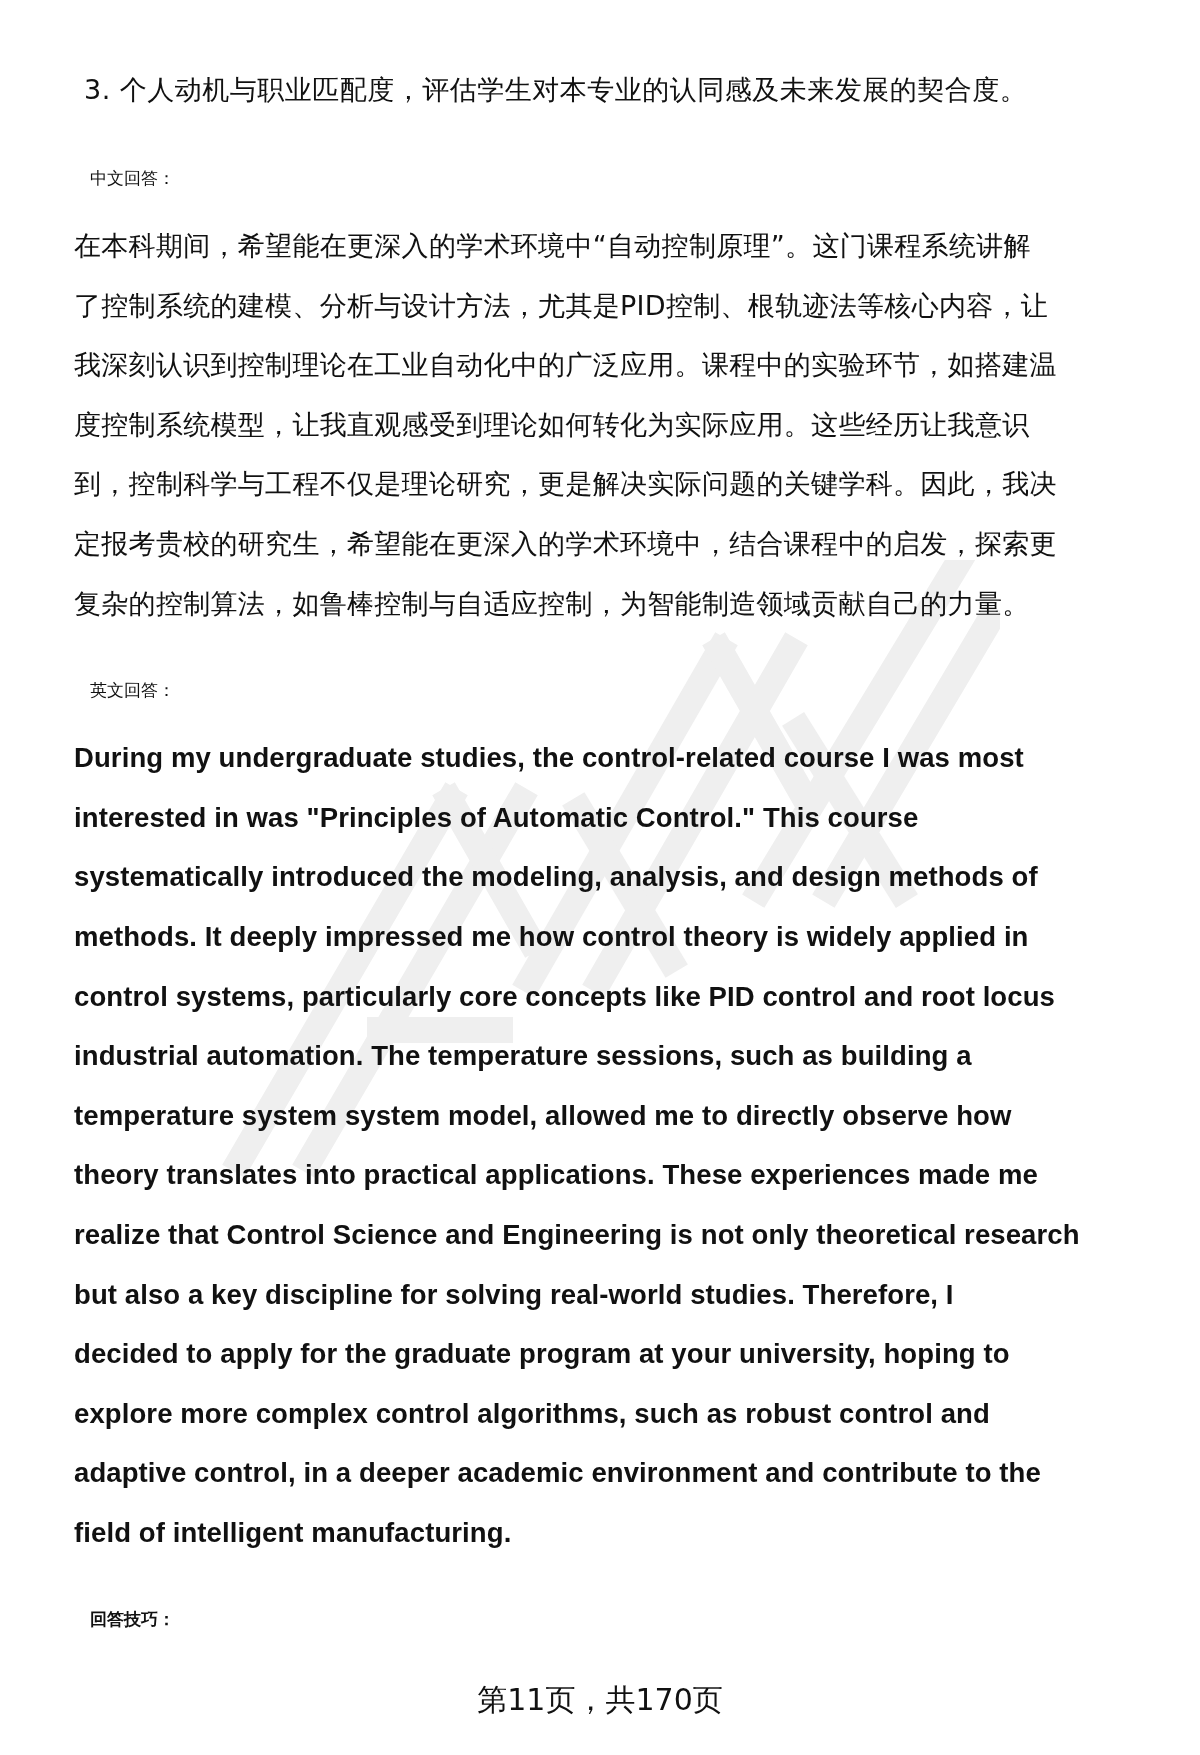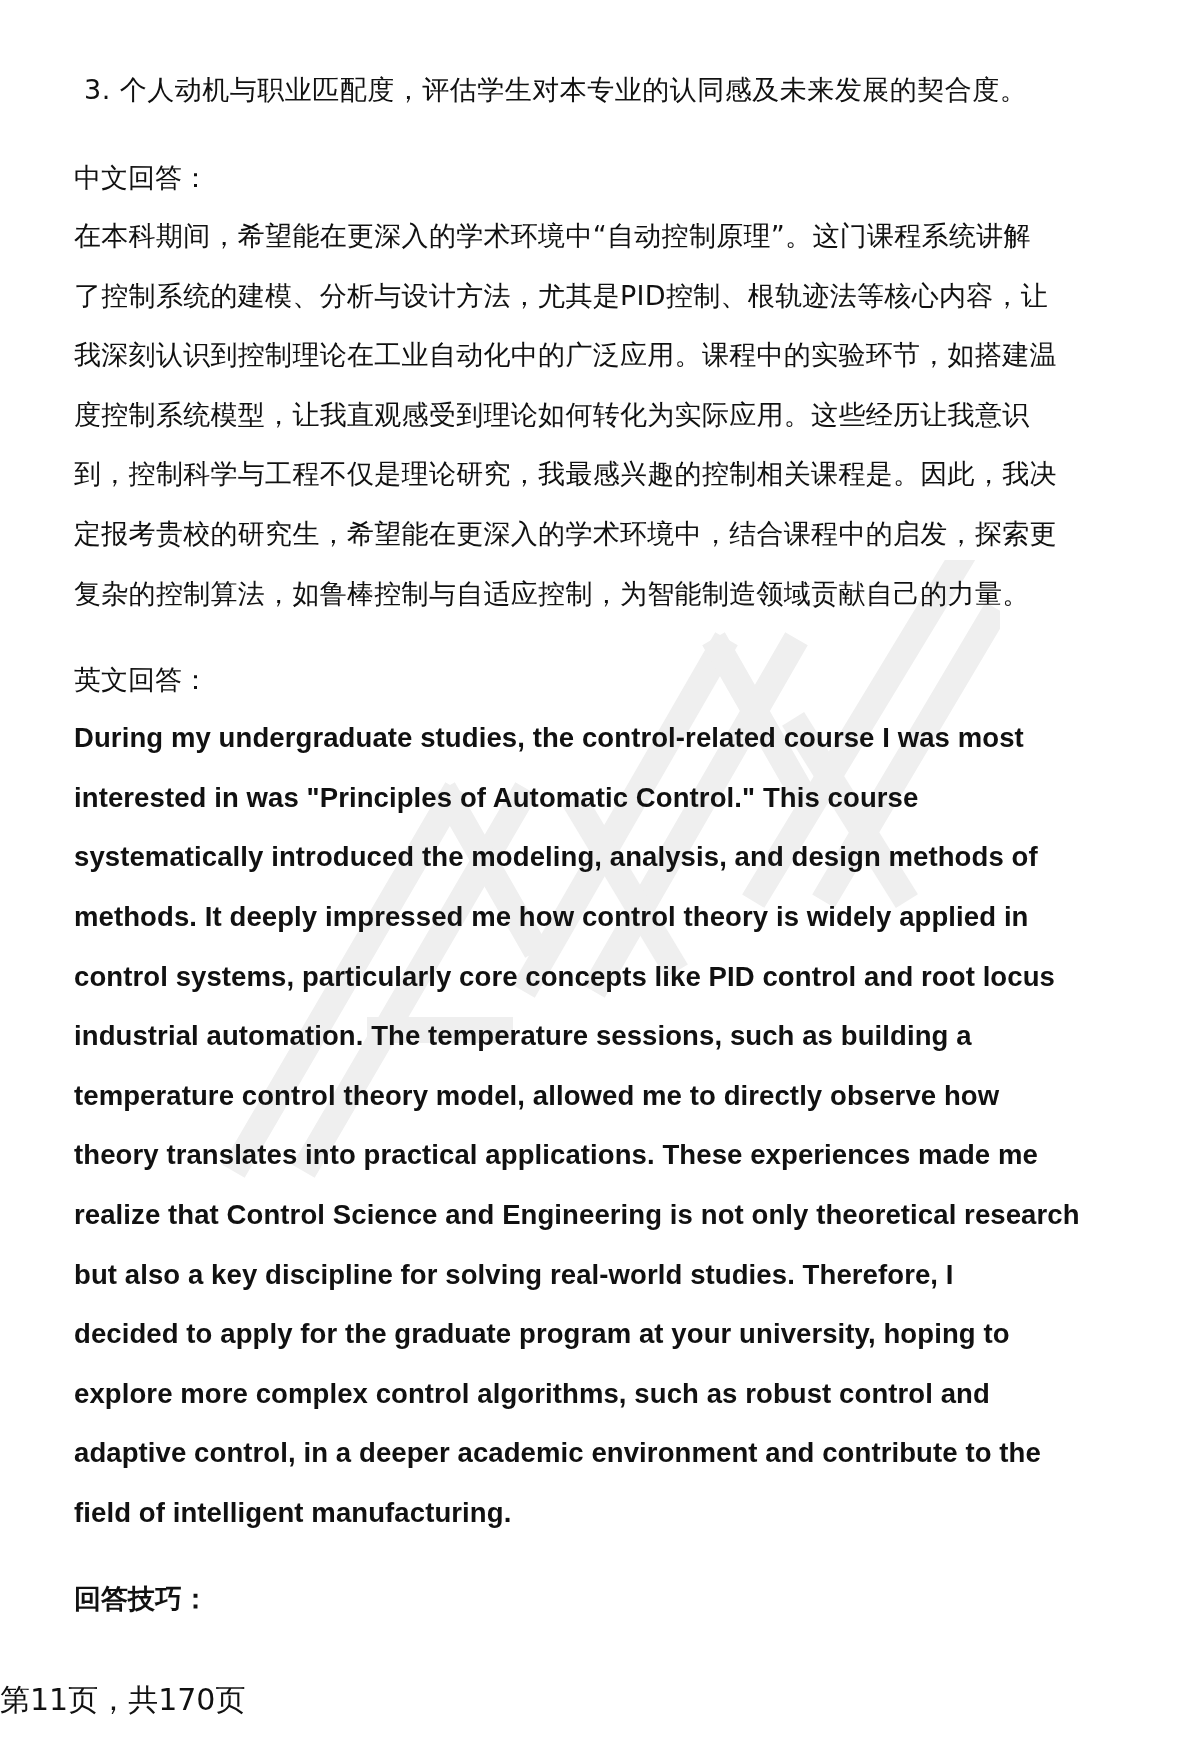--- a/index.html
+++ b/index.html
@@ -36,23 +36,23 @@
       width: 1080px;
       z-index: 1;
     }
     .question {
       font-size: 27px;
       line-height: 44px;
       margin: 0 0 0 10px;
       letter-spacing: 0.5px;
     }
     .label {
-      font-size: 27px;
+      font-size: 17px;
       line-height: 44px;
-      margin: 0;
+      margin: 16px;
     }
     .label-zh { margin-top: 44px; }
     .label-en { margin-top: 35px; }
     .label-tips { margin-top: 35px; font-weight: bold; }
     .para-zh {
       font-size: 27px;
       line-height: 59.6px;
       margin: 6px 0 0 0;
       text-align: justify;
       letter-spacing: 0.3px;
@@ -66,20 +66,21 @@
       width: 1090px;
       letter-spacing: 0.1px;
       font-weight: bold;
     }
     .line { display: block; white-space: nowrap; }
     .footer {
       position: absolute;
       left: 0;
       width: 1200px;
       top: 1680px;
+      text-align: center;
       font-size: 30px;
       line-height: 40px;
       color: #111111;
       z-index: 1;
     }
   </style>
 </head>
 <body>
 
 <div class="page">
@@ -102,34 +103,34 @@
 
   <div class="content">
     <p class="question">3. 个人动机与职业匹配度，评估学生对本专业的认同感及未来发展的契合度。</p>
 
     <p class="label label-zh">中文回答：</p>
     <div class="para-zh">
       <span class="line">在本科期间，希望能在更深入的学术环境中“自动控制原理”。这门课程系统讲解</span>
       <span class="line">了控制系统的建模、分析与设计方法，尤其是PID控制、根轨迹法等核心内容，让</span>
       <span class="line">我深刻认识到控制理论在工业自动化中的广泛应用。课程中的实验环节，如搭建温</span>
       <span class="line">度控制系统模型，让我直观感受到理论如何转化为实际应用。这些经历让我意识</span>
-      <span class="line">到，控制科学与工程不仅是理论研究，我最感兴趣的控制相关课程是。因此，我决</span>
+      <span class="line">到，控制科学与工程不仅是理论研究，更是解决实际问题的关键学科。因此，我决</span>
       <span class="line">定报考贵校的研究生，希望能在更深入的学术环境中，结合课程中的启发，探索更</span>
       <span class="line">复杂的控制算法，如鲁棒控制与自适应控制，为智能制造领域贡献自己的力量。</span>
     </div>
 
     <p class="label label-en">英文回答：</p>
     <div class="para-en">
       <span class="line">During my undergraduate studies, the control-related course I was most</span>
       <span class="line">interested in was "Principles of Automatic Control." This course</span>
       <span class="line">systematically introduced the modeling, analysis, and design methods of</span>
       <span class="line">methods. It deeply impressed me how control theory is widely applied in</span>
       <span class="line">control systems, particularly core concepts like PID control and root locus</span>
       <span class="line">industrial automation. The temperature sessions, such as building a</span>
-      <span class="line">temperature control theory model, allowed me to directly observe how</span>
+      <span class="line">temperature system system model, allowed me to directly observe how</span>
       <span class="line">theory translates into practical applications. These experiences made me</span>
       <span class="line">realize that Control Science and Engineering is not only theoretical research</span>
       <span class="line">but also a key discipline for solving real-world studies. Therefore, I</span>
       <span class="line">decided to apply for the graduate program at your university, hoping to</span>
       <span class="line">explore more complex control algorithms, such as robust control and</span>
       <span class="line">adaptive control, in a deeper academic environment and contribute to the</span>
       <span class="line">field of intelligent manufacturing.</span>
     </div>
 
     <p class="label label-tips">回答技巧：</p>

